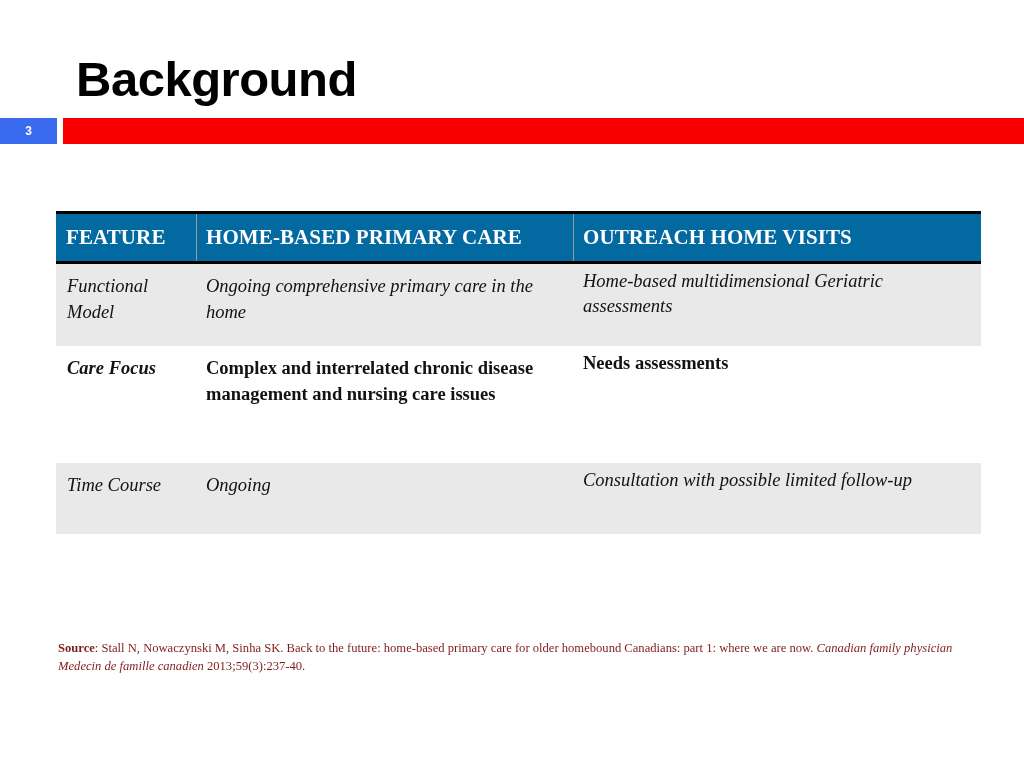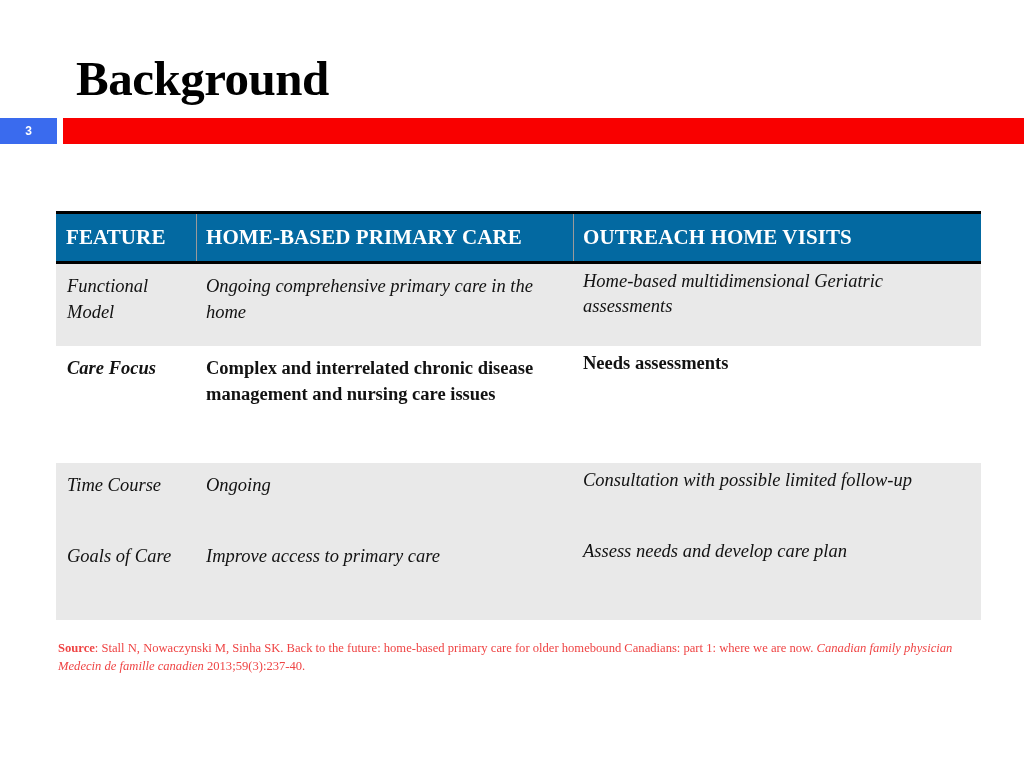--- a/index.html
+++ b/index.html
@@ -14,21 +14,21 @@
     position: relative;
     overflow: hidden;
     -webkit-font-smoothing: antialiased;
   }
 
   
   .slide-title {
     position: absolute;
     left: 76px;
     top: 49px;
-    font-family: Liberation Serif, serif;
+    font-family: Liberation Sans, sans-serif;
     font-weight: bold;
     font-size: 49px;
     line-height: 60px;
     letter-spacing: -0.5px;
     color: #000000;
     white-space: nowrap;
   }
 
   
   .accent-band {
@@ -118,21 +118,21 @@
 
   
   .source-note {
     position: absolute;
     left: 58px;
     top: 639px;
     width: 915px;
     font-family: "Liberation Serif", serif;
     font-size: 12.6px;
     line-height: 18px;
-    color: #ef4444;
+    color: #7f1d1d;
     text-align: left;
   }
   .source-note .lead { font-weight: bold; }
   .source-note .journal { font-style: italic; }
 </style>
 </head>
 <body>
 
 <div class="slide-title">Background</div>
 
@@ -163,21 +163,16 @@
     <tr class="plain r-carefocus">
       <td class="feature">Care Focus</td>
       <td class="hbpc">Complex and interrelated chronic disease management and nursing care issues</td>
       <td class="outreach">Needs assessments</td>
     </tr>
     <tr class="shaded r-timecourse">
       <td class="feature">Time Course</td>
       <td class="hbpc">Ongoing</td>
       <td class="outreach">Consultation with possible limited follow-up</td>
     </tr>
-    <tr class="shaded r-goals">
-      <td class="feature">Goals of Care</td>
-      <td class="hbpc">Improve access to primary care</td>
-      <td class="outreach">Assess needs and develop care plan</td>
-    </tr>
   </tbody>
 </table>
 
 <div class="source-note"><span class="lead">Source</span><span>: Stall N, Nowaczynski M, Sinha SK. Back to the future: home-based primary care for older homebound Canadians: part 1: where we are now. </span><span class="journal">Canadian family physician Medecin de famille canadien</span><span> 2013;59(3):237-40.</span></div>
 
 </body></html>

